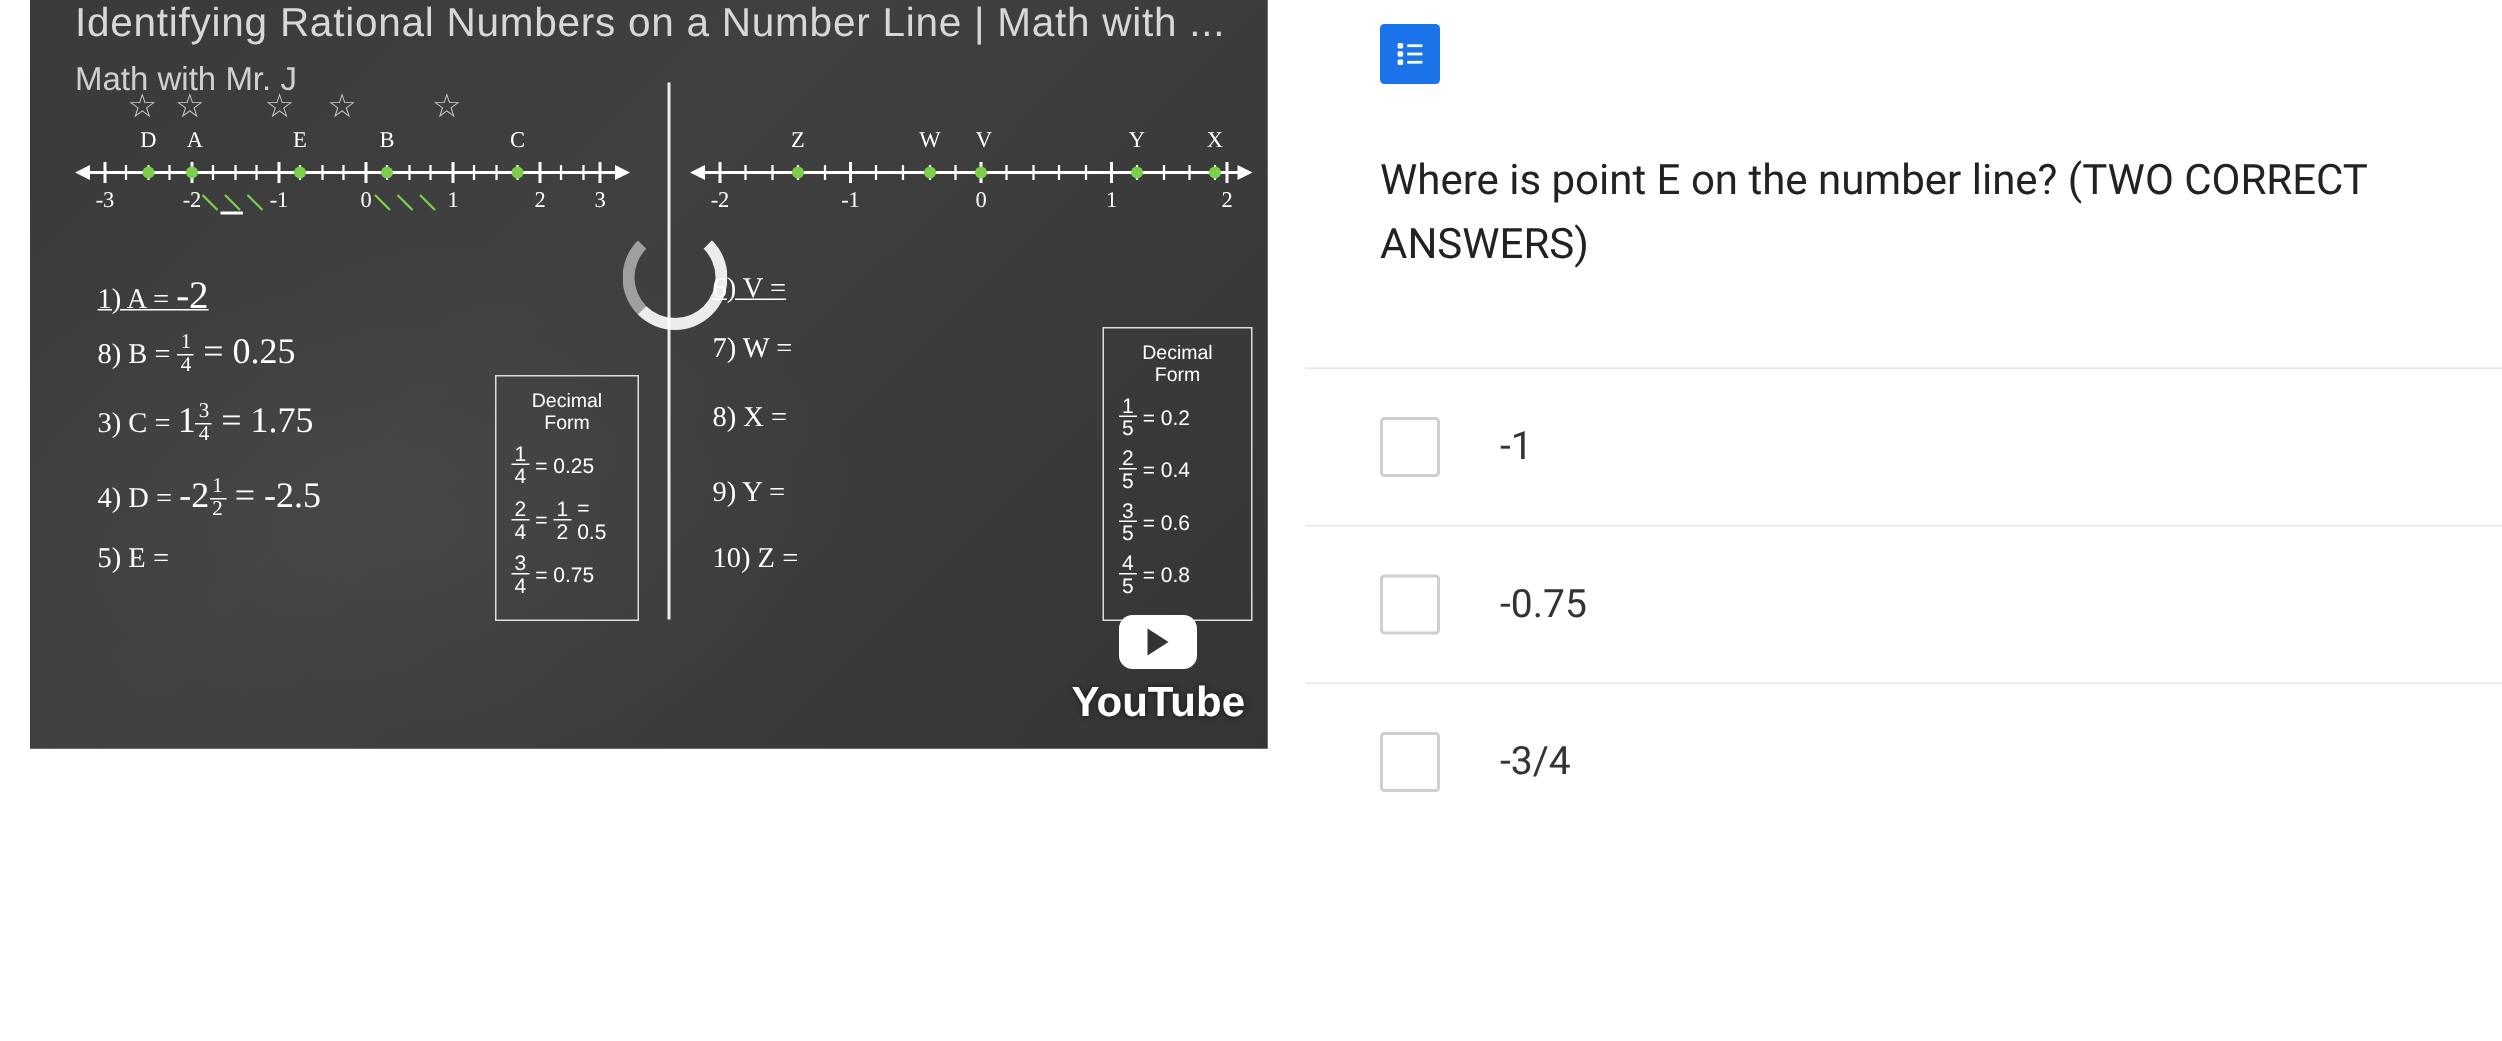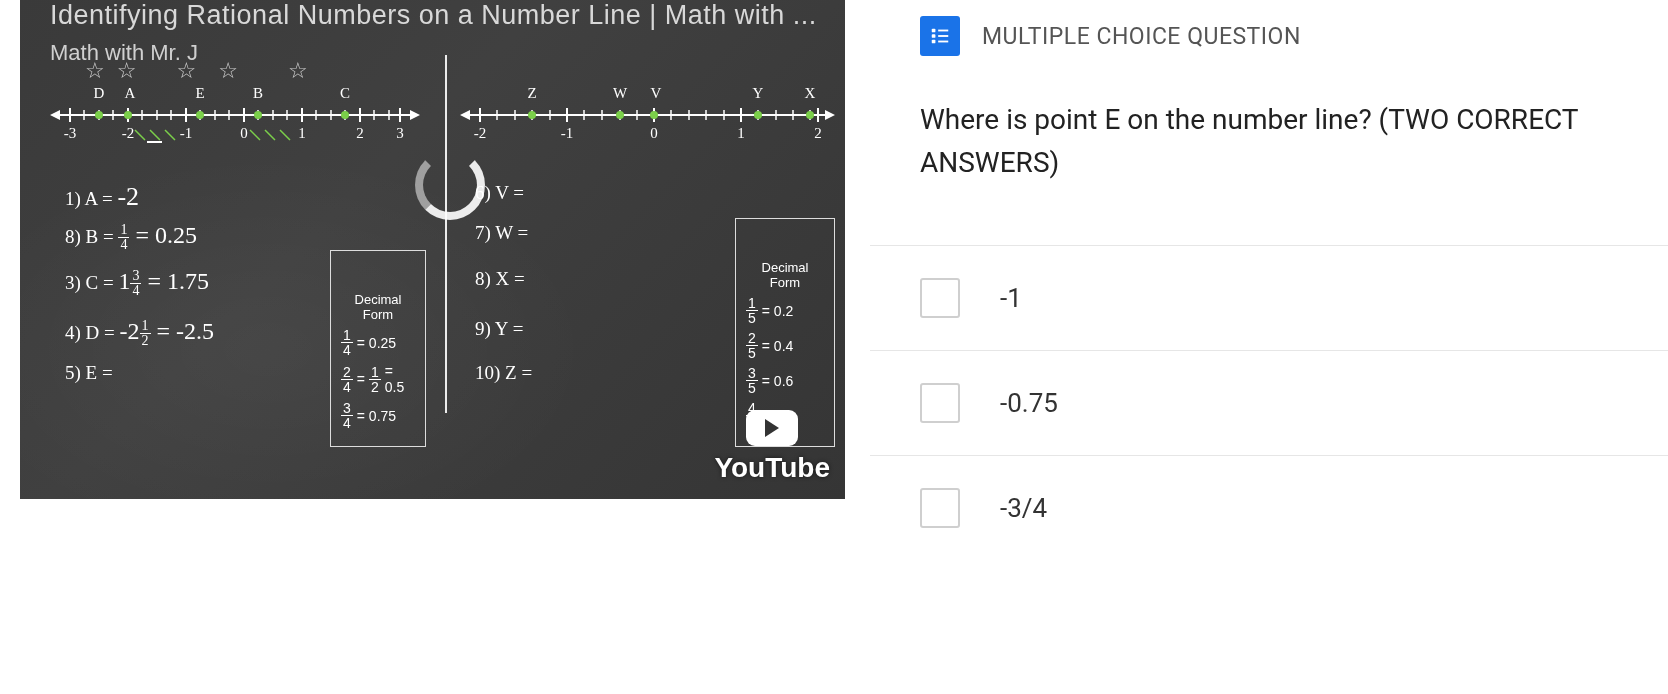--- a/index.html
+++ b/index.html
@@ -65,40 +65,40 @@
   .nl1 { left: 30px; width: 370px; }
   .nl2 { left: 440px; width: 375px; }
   .nl svg { width: 100%; height: 100%; }
   .vt-list {
     position: absolute;
     left: 45px;
     font-family: "Comic Sans MS", cursive;
     font-size: 19px;
     color: #fff;
   }
-  .r1 { top: 182px; } .r2 { top: 222px; } .r3 { top: 268px; }
+  .r1 { top: 182px; text-decoration: underline; } .r2 { top: 222px; } .r3 { top: 268px; }
   .r4 { top: 318px; } .r5 { top: 362px; }
   .vt-list2 {
     position: absolute;
     left: 455px;
     font-family: "Comic Sans MS", cursive;
     font-size: 19px;
     color: #fff;
   }
   .hand { color:#fff; font-family:"Comic Sans MS",cursive; }
   .frac { display:inline-block; vertical-align:middle; text-align:center; line-height:1; font-size:14px; }
   .frac .n { display:block; border-bottom:1px solid #fff; padding:0 2px;}
   .frac .d { display:block; padding:0 2px;}
   .dbox {
     position:absolute; border:1px solid #ddd; padding:8px 10px 10px 10px;
     font-size:14px; color:#fff;
   }
   .db1 { left:310px; top:250px; width:96px; }
   .db2 { left:715px; top:218px; width:100px; }
-  .dbox .hd { font-size:13px; margin-bottom:6px; text-align:center;margin-top:33px;}
+  .dbox .hd { font-size:13px; margin-bottom:6px; text-align:center;}
   .dbox .row { margin:6px 0; display:flex; align-items:center; gap:4px;}
   .spinner {
     position:absolute; left:395px; top:150px; width:70px; height:70px;
     border:8px solid rgba(255,255,255,0.9); border-top-color:transparent;
     border-left-color:rgba(255,255,255,0.5);
     border-radius:50%;
   }
   .yt-badge {
     position:absolute; right:15px; bottom:15px;
     display:flex; align-items:center; gap:6px;
@@ -365,21 +365,20 @@
     <div class="q-icon">
       <svg width="22" height="22" viewBox="0 0 24 24" fill="#fff">
         <rect x="3" y="4" width="4" height="4" rx="1"></rect>
           <rect x="10" y="5" width="11" height="2"></rect>
         <rect x="3" y="10" width="4" height="4" rx="1"></rect>
           <rect x="10" y="11" width="11" height="2"></rect>
         <rect x="3" y="16" width="4" height="4" rx="1"></rect>
           <rect x="10" y="17" width="11" height="2"></rect>
       </svg>
     </div>
-    <div class="q-type">MULTIPLE CHOICE QUESTION</div>
   </div>
   <div class="q-text">Where is point E on the number line? (TWO CORRECT ANSWERS)</div>
   <div class="opts">
     <div class="opt">
       <div class="chk"></div>
       <div class="opt-label">-1</div>
     </div>
     <div class="opt">
       <div class="chk"></div>
       <div class="opt-label">-0.75</div>

